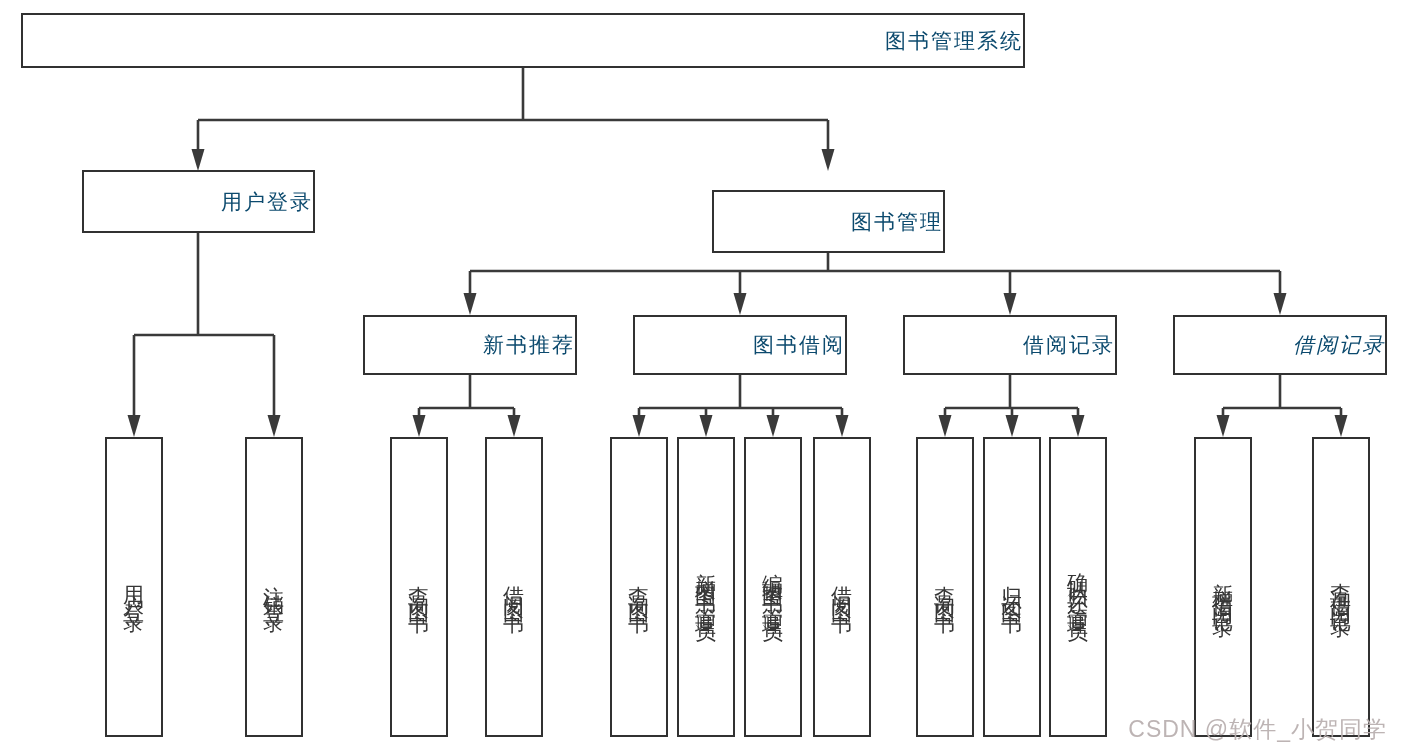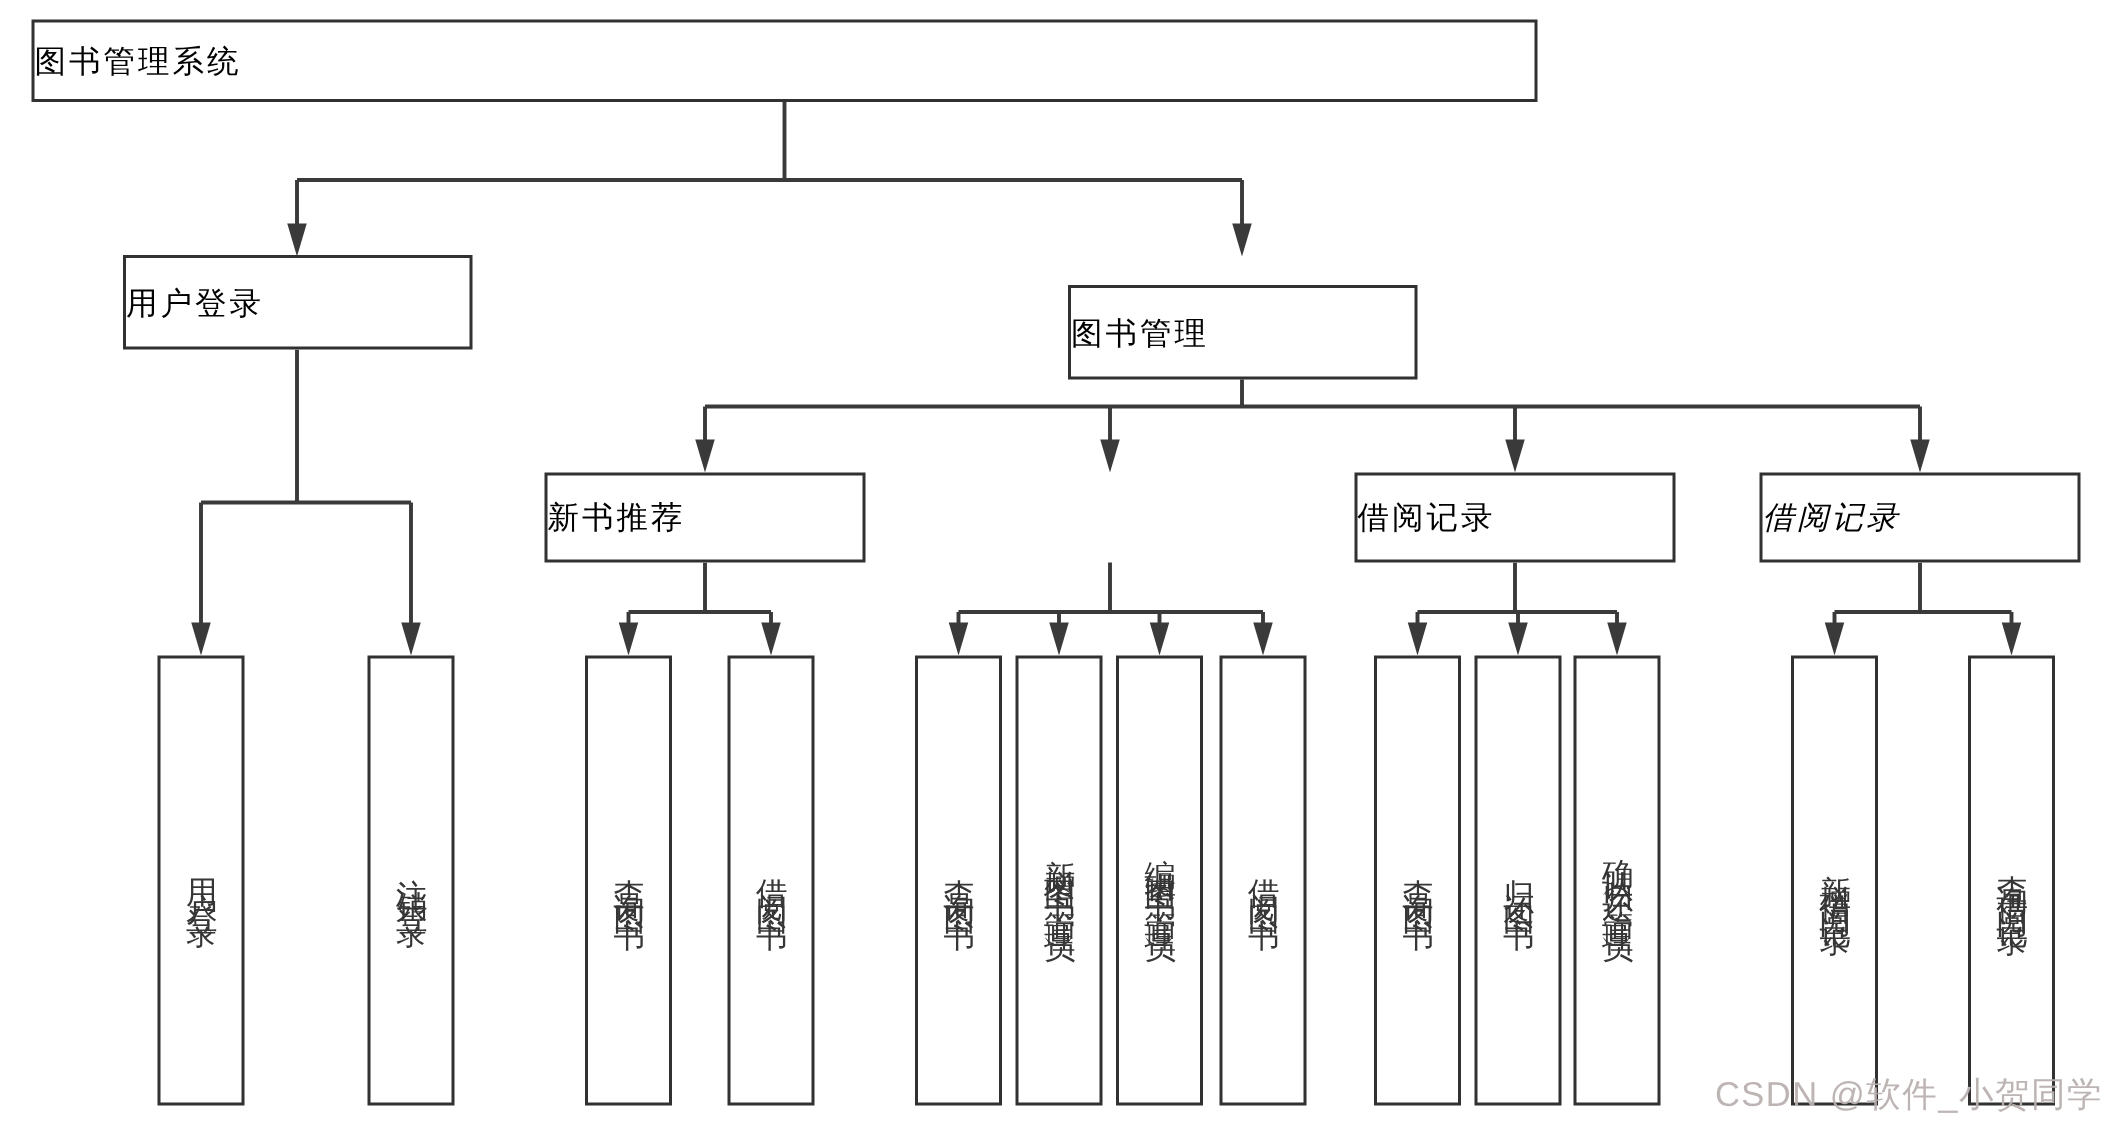--- a/index.html
+++ b/index.html
@@ -22,22 +22,22 @@
     fill: none;
   }
   .arrowhead { fill: #3a3a3a; stroke: none; }
   .node {
     position: absolute;
     background: #ffffff;
     border: 2.6px solid #313131;
     box-sizing: border-box;
     display: flex;
     align-items: center;
-    justify-content: flex-start;
-    color: #000000;
+    justify-content: flex-end;
+    color: #0c4a6e;
     z-index: 1;
   }
   .hlabel {
     font-size: 21px;
     letter-spacing: 2px;
     white-space: nowrap;
   }
   .node-root  { left: 21px;  top: 13px;  width: 1004px; height: 55px; }
   .node-l2    { top: 170px; width: 233px; height: 63px; }
   .node-l2.a  { left: 82px; }
@@ -78,21 +78,21 @@
   .leaf.x7  { left: 744px; }
   .leaf.x8  { left: 813px; }
   .leaf.x9  { left: 916px; }
   .leaf.x10 { left: 983px; }
   .leaf.x11 { left: 1049px; }
   .leaf.x12 { left: 1194px; }
   .leaf.x13 { left: 1312px; }
   .leaf.tight .vtext { letter-spacing: 7px; }
   .watermark {
     position: absolute;
-    right: 3px;
+    right: 18px;
     top: 714px;
     font-size: 23px;
     color: rgba(185, 176, 176, 0.95);
     letter-spacing: 1px;
     z-index: 2;
     white-space: nowrap;
   }
 </style>
 </head>
 <body>
@@ -142,20 +142,23 @@
   <div class="node node-l2 a">
     <span class="hlabel">用户登录</span>
   </div>
   <div class="node node-l2 b">
     <span class="hlabel">图书管理</span>
   </div>
 
   <div class="node node-l3 c1">
     <span class="hlabel">新书推荐</span>
   </div>
+  <div class="node node-l3 c2">
+    <span class="hlabel">图书借阅</span>
+  </div>
   <div class="node node-l3 c3">
     <span class="hlabel">借阅记录</span>
   </div>
   <div class="node node-l3 c4">
     <span class="hlabel">借阅记录</span>
   </div>
 
   <div class="leaf x1">
     <span class="vtext">用户登录</span>
   </div>

